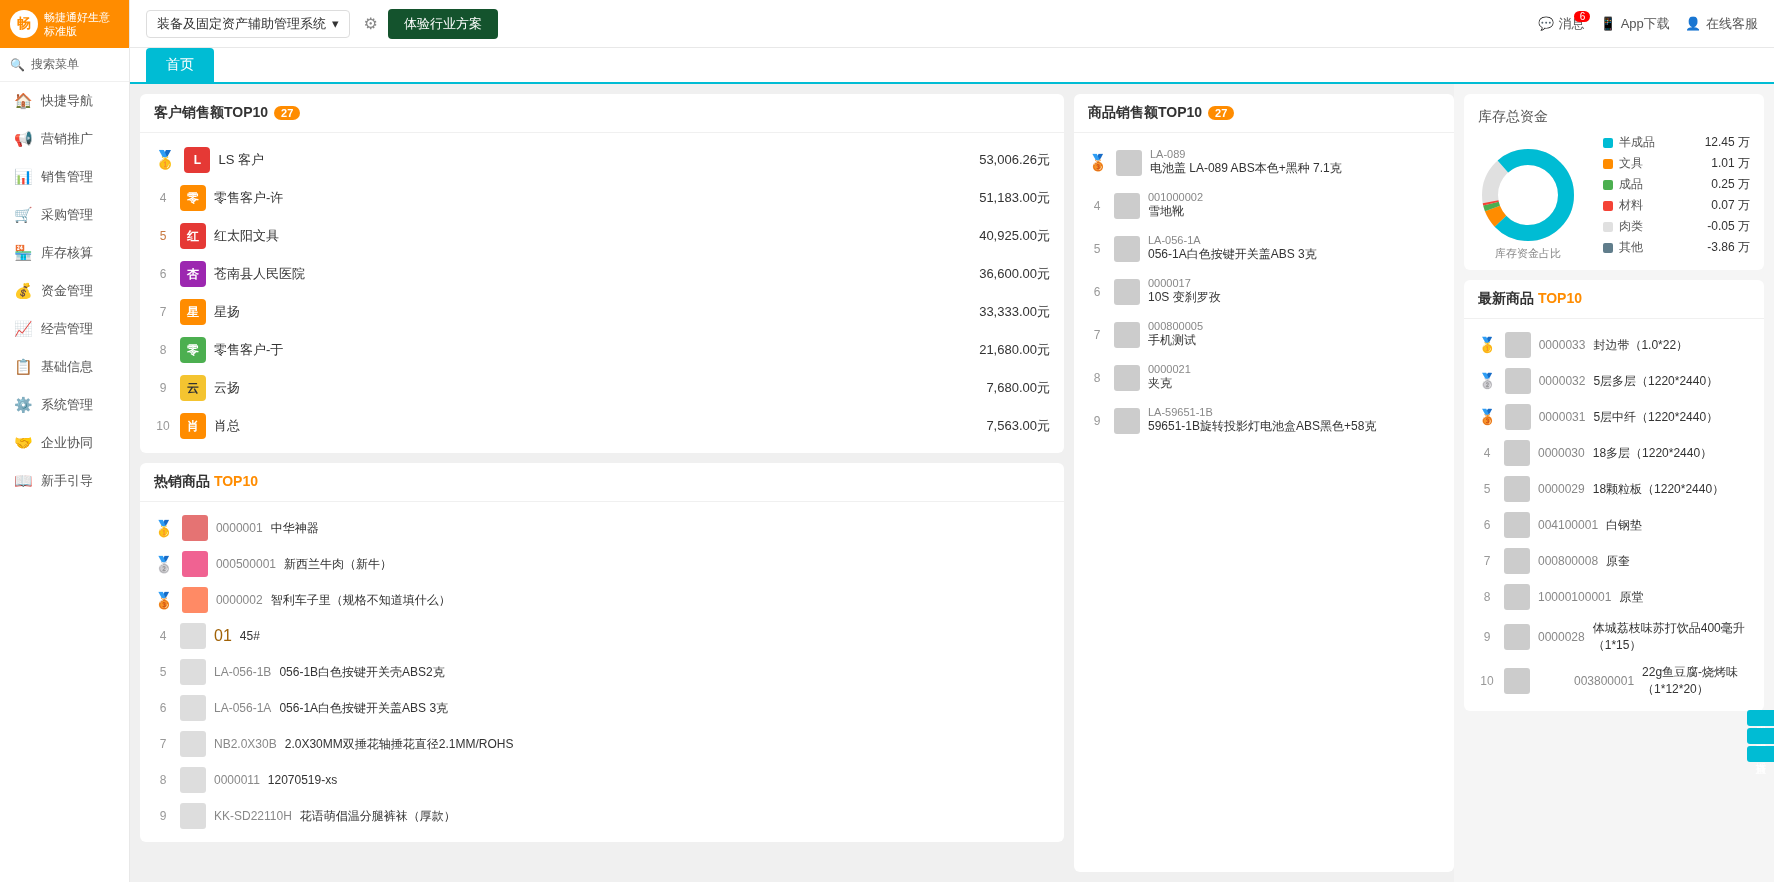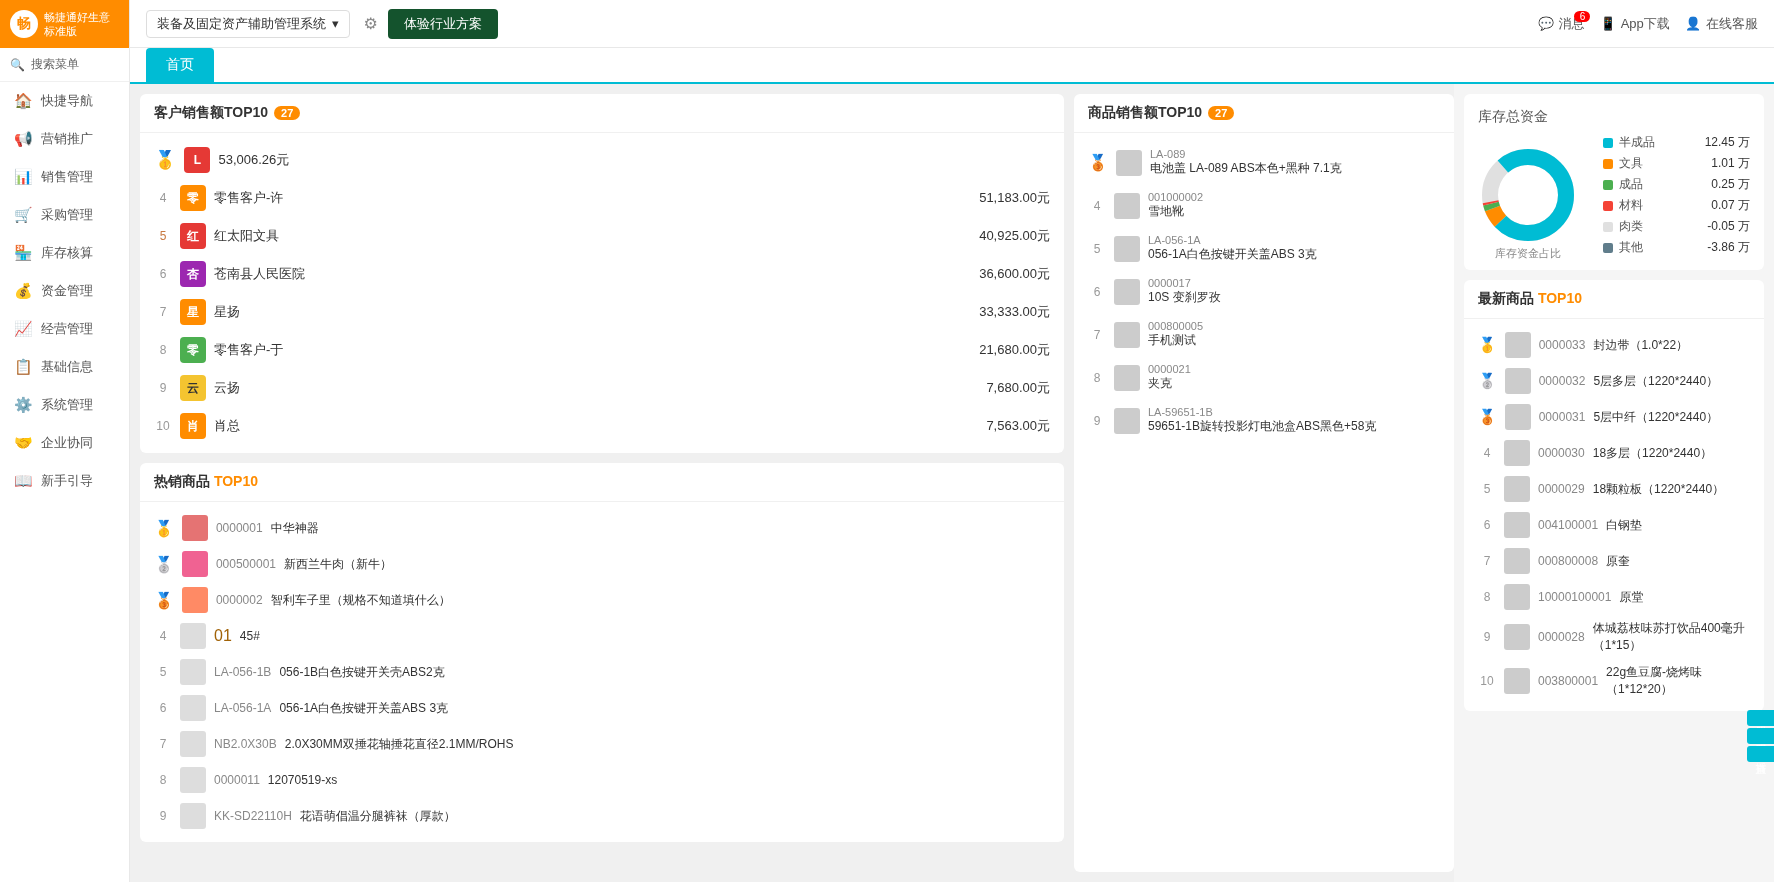--- a/index.html
+++ b/index.html
@@ -324,20 +324,21 @@
       <div class="card">
         <div class="card-header">
           <span>客户销售额TOP10</span>
           <span style="background:#ff8c00;color:#fff;border-radius:10px;padding:1px 7px;font-size:11px;">27</span>
         </div>
         <div class="card-body">
 
           <div class="rank-item">
             <span style="font-size:18px;">🥇</span>
             <div class="rank-avatar" style="background:#e53935;">L</div>
+            <span class="rank-name">LS 客户</span>
             <span class="rank-value">53,006.26元</span>
           </div>
 
           <div class="rank-item">
             <span class="rank-num">4</span>
             <div class="rank-avatar" style="background:#ff8c00;">零</div>
             <span class="rank-name">零售客户-许</span>
             <span class="rank-value">51,183.00元</span>
           </div>
 
@@ -636,21 +637,21 @@
           </div>
           <div class="rank-item-product">
             <span class="rank-num">9</span>
             <div class="rank-img" style="background:#ccc;"></div>
             <span style="color:#888;font-size:12px;">0000028</span>
             <span>体城荔枝味苏打饮品400毫升（1*15）</span>
           </div>
           <div class="rank-item-product">
             <span class="rank-num">10</span>
             <div class="rank-img" style="background:#ccc;"></div>
-            <span style="color:#888;font-size:12px;">003800001</span>
+            <span style="color:#888;font-size:12px;margin-left:36px;">003800001</span>
             <span>22g鱼豆腐-烧烤味（1*12*20）</span>
           </div>
         </div>
       </div>
 
     </div>
   </div>
 </div>
 
 <div class="float-btns">

